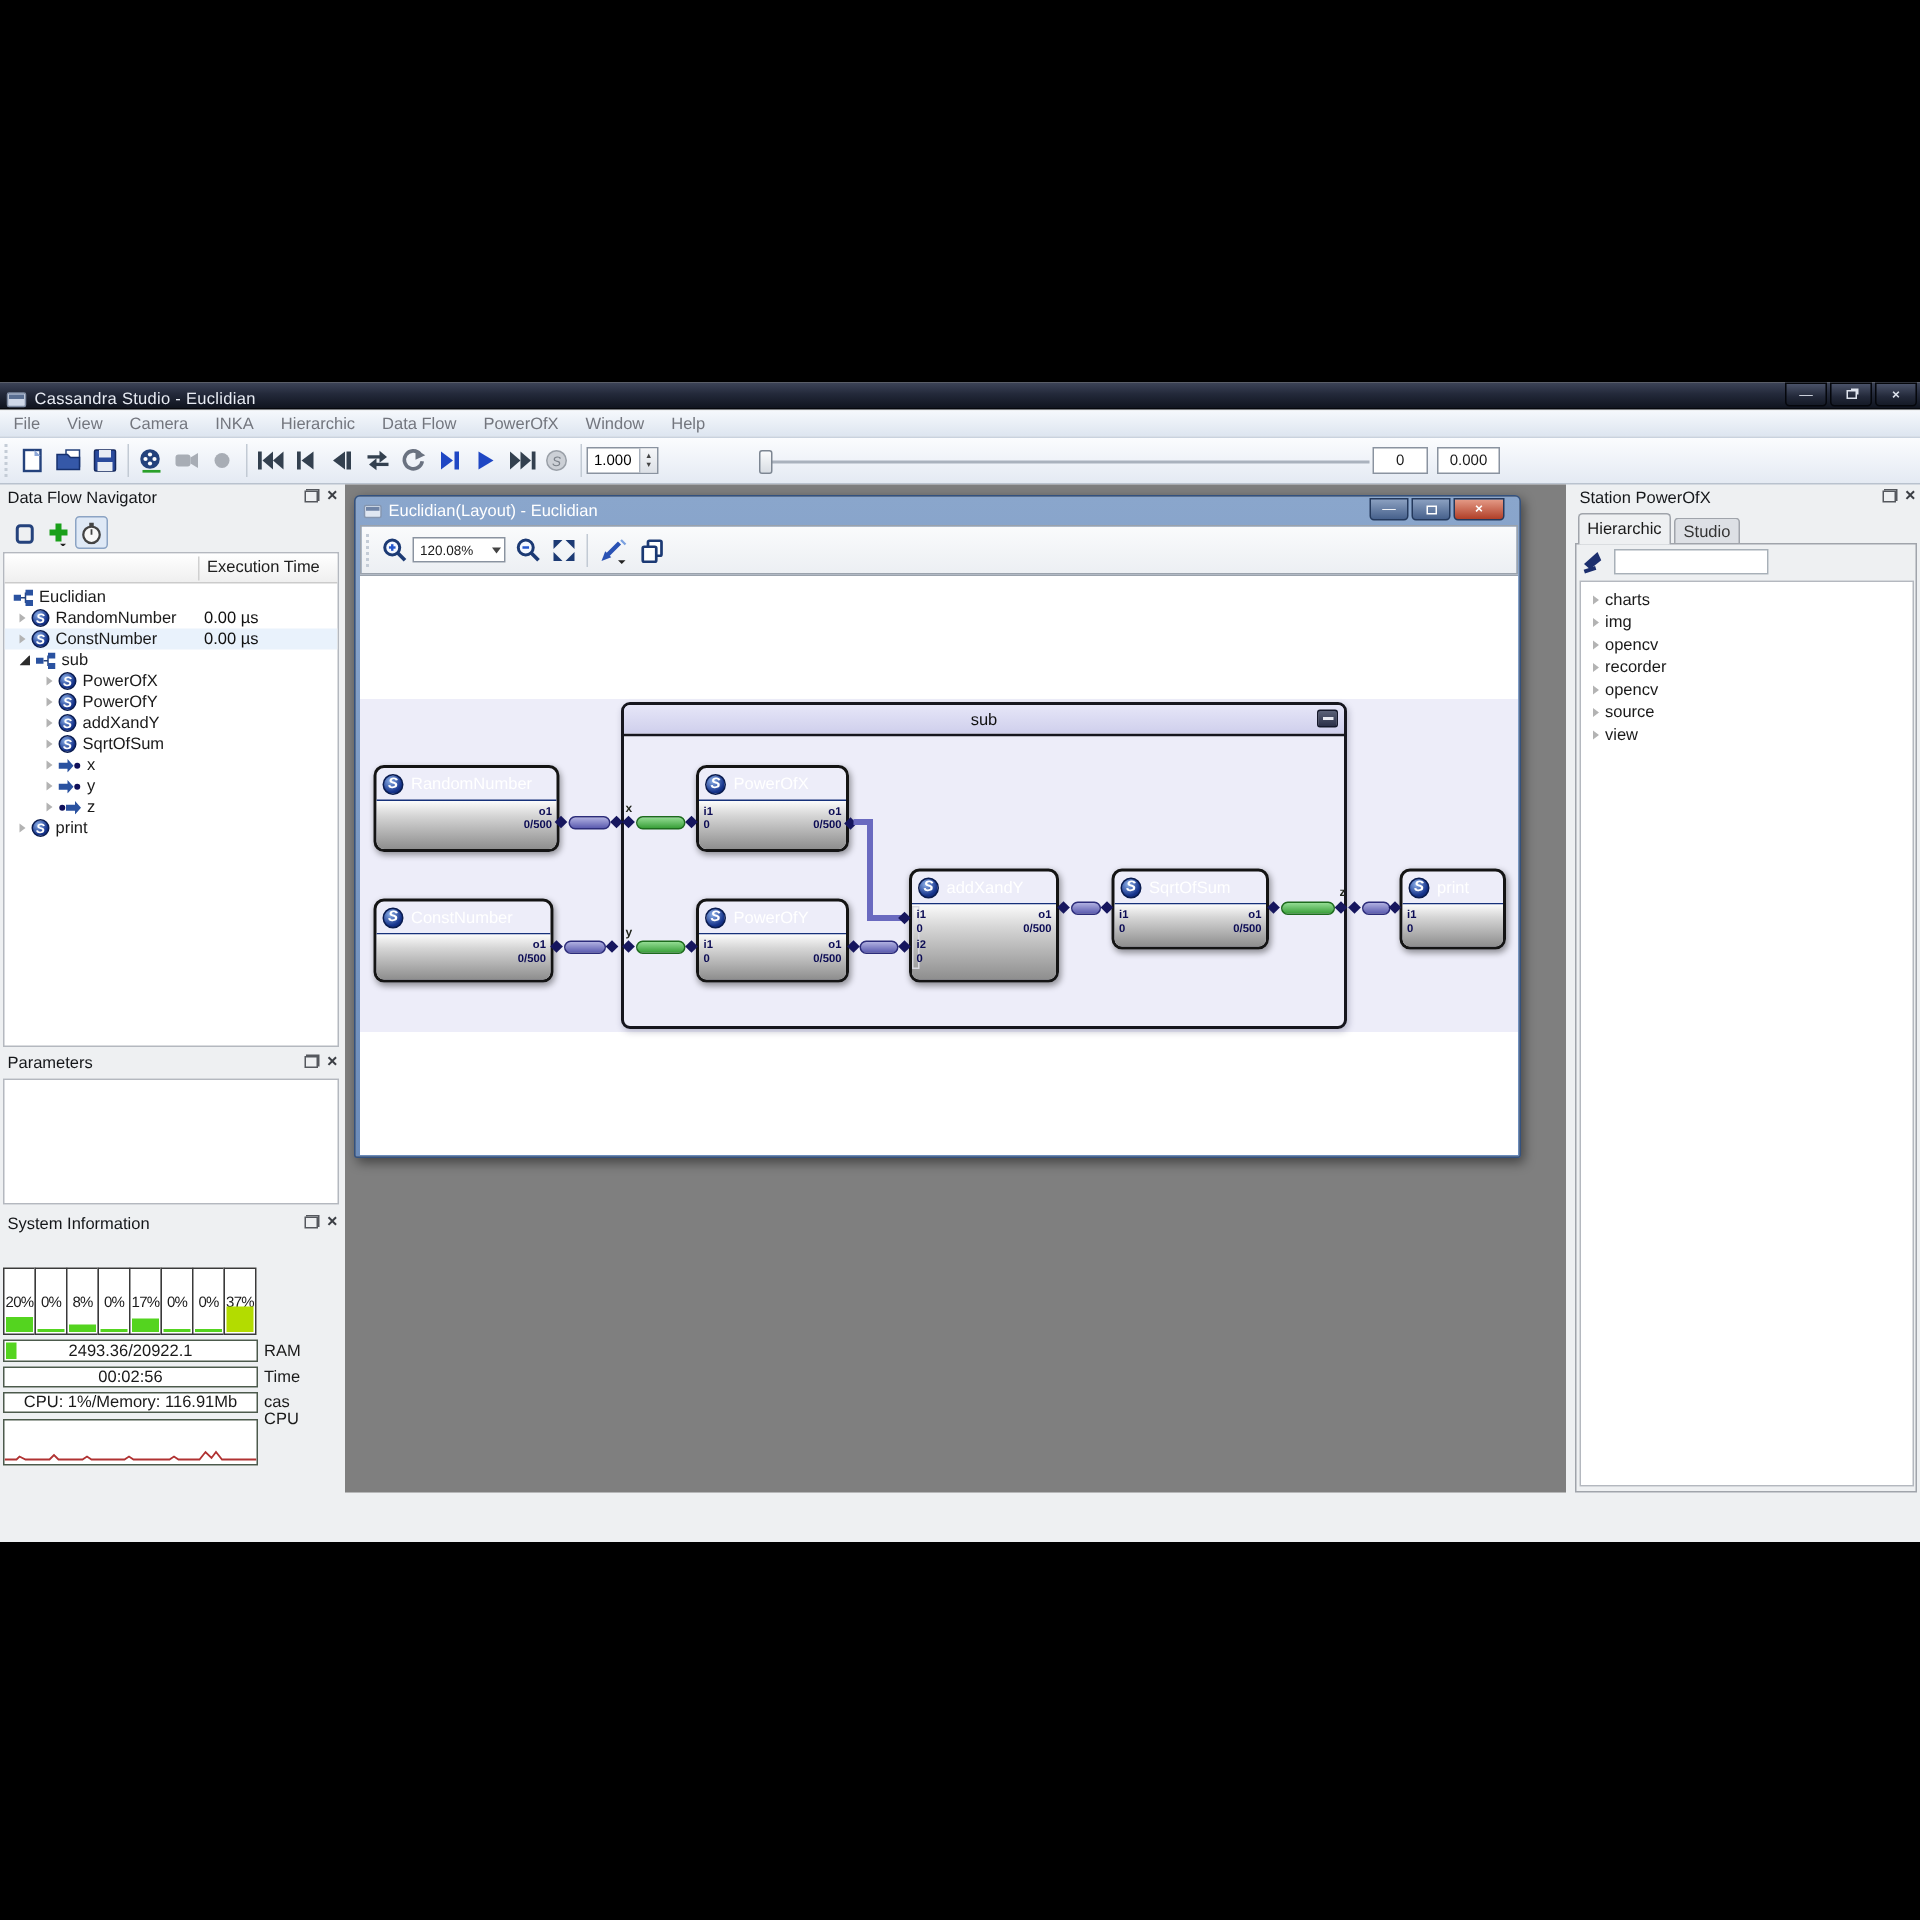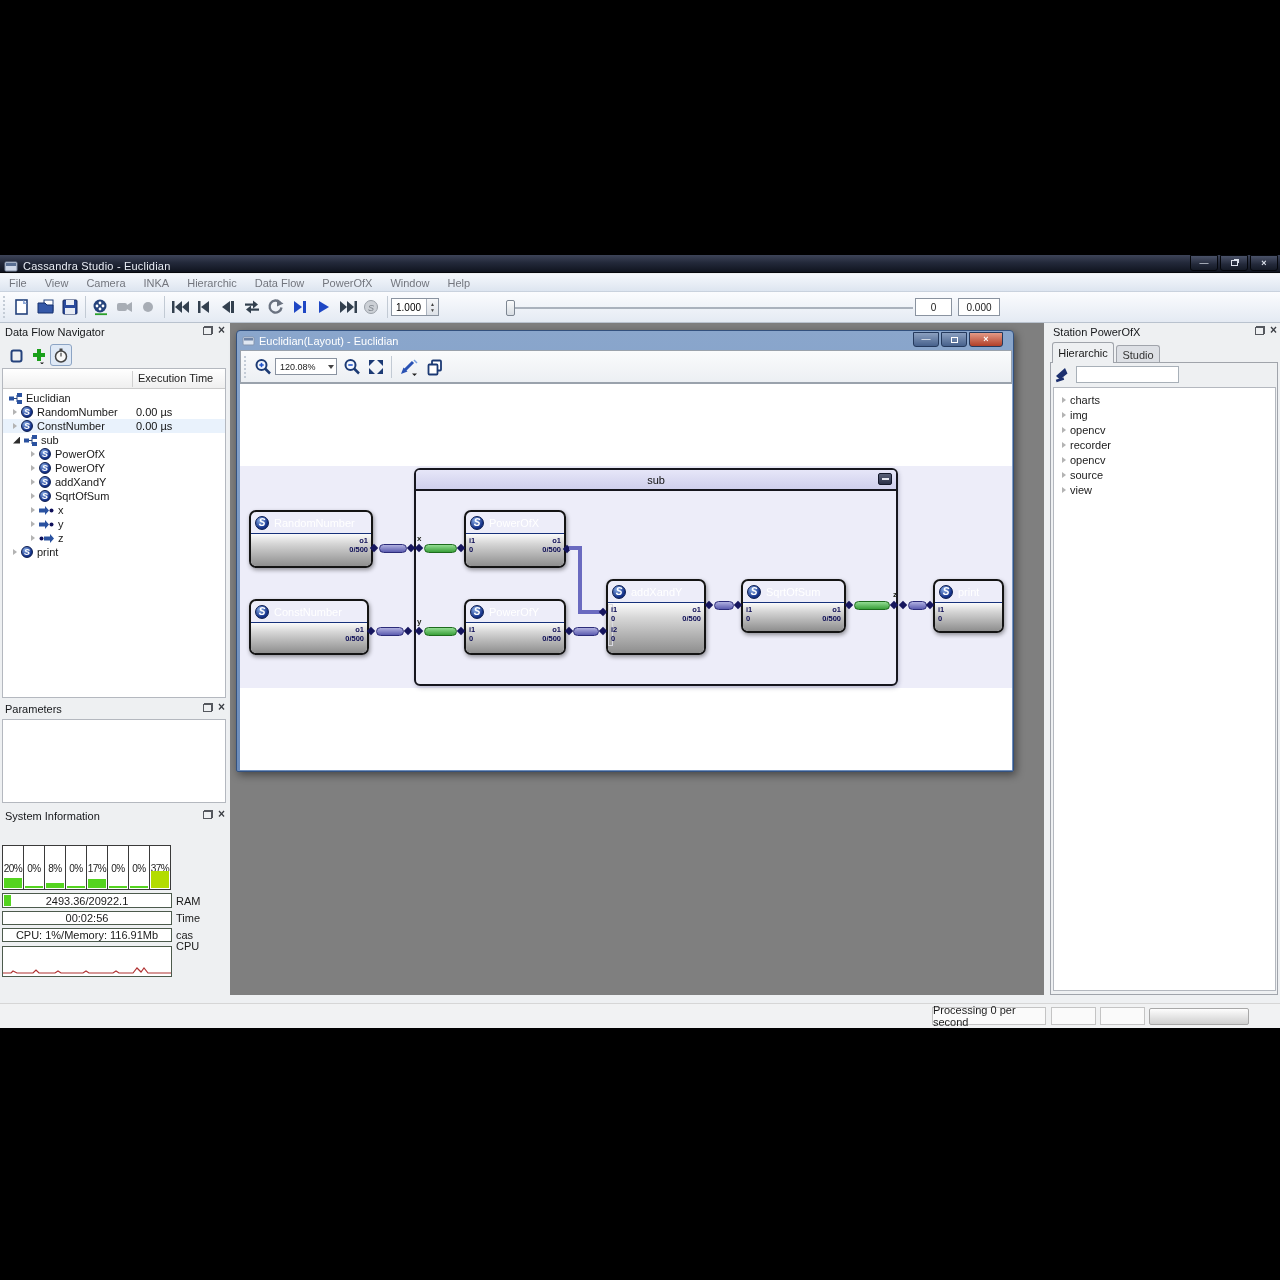--- a/index.html
+++ b/index.html
@@ -711,20 +711,14 @@
             <span>source</span>
           </div>
         <div class="trow" style="padding-left:8px;height:15px">
             <span class="expc"></span>
             <span>view</span>
           </div>
       </div>
     </div>
   </div>
 
-  <div class="statusbar">
-    <div class="scell" style="left:932px;width:114px">Processing 0 per second</div>
-    <div class="scell" style="left:1051px;width:45px"></div>
-    <div class="scell" style="left:1100px;width:45px"></div>
-    <div class="sprog" style="left:1149px;width:100px"></div>
-  </div>
 
 </div>
 
 </body></html>

